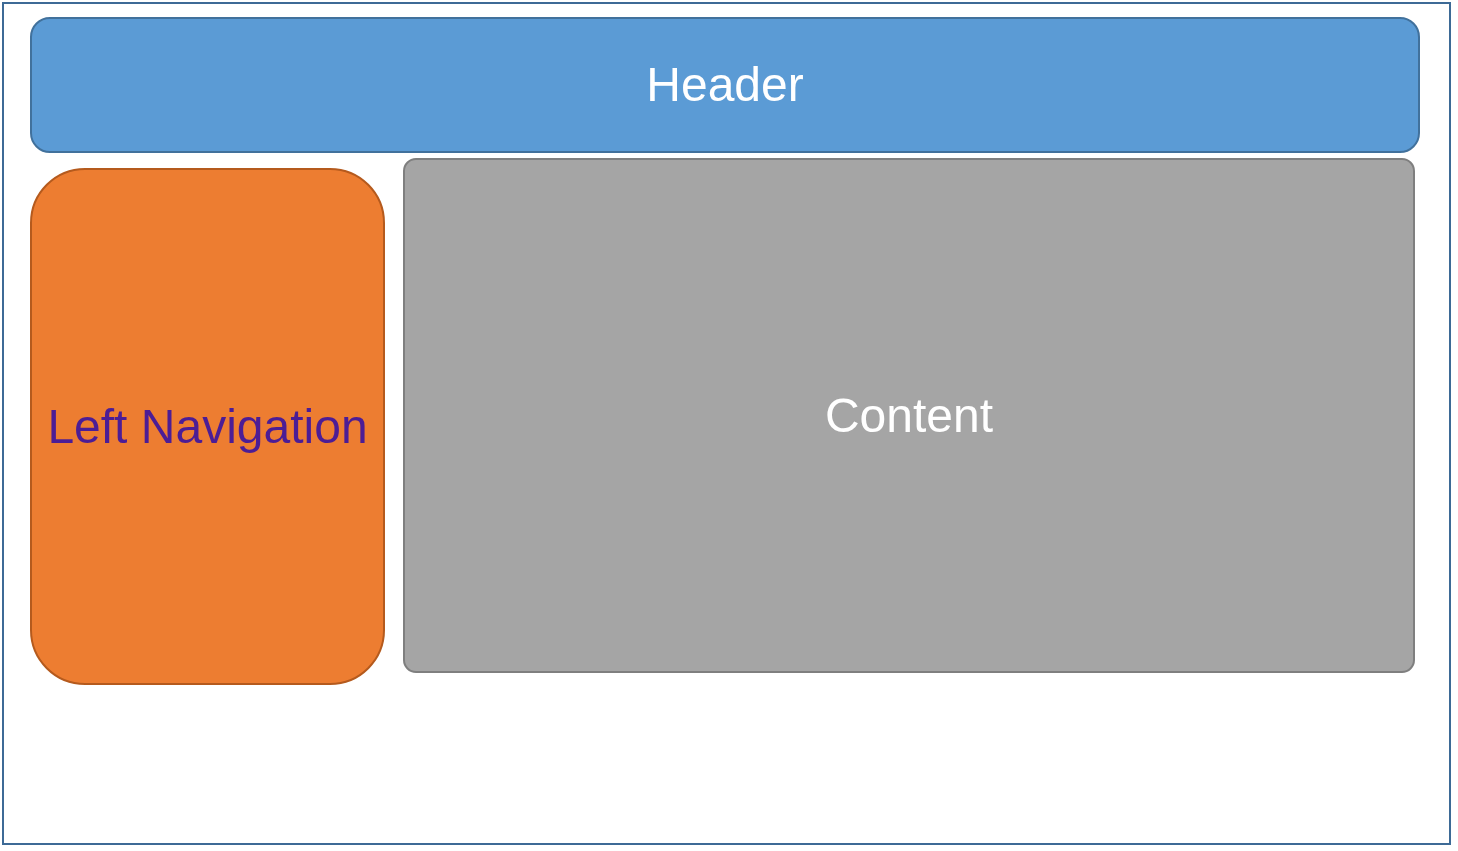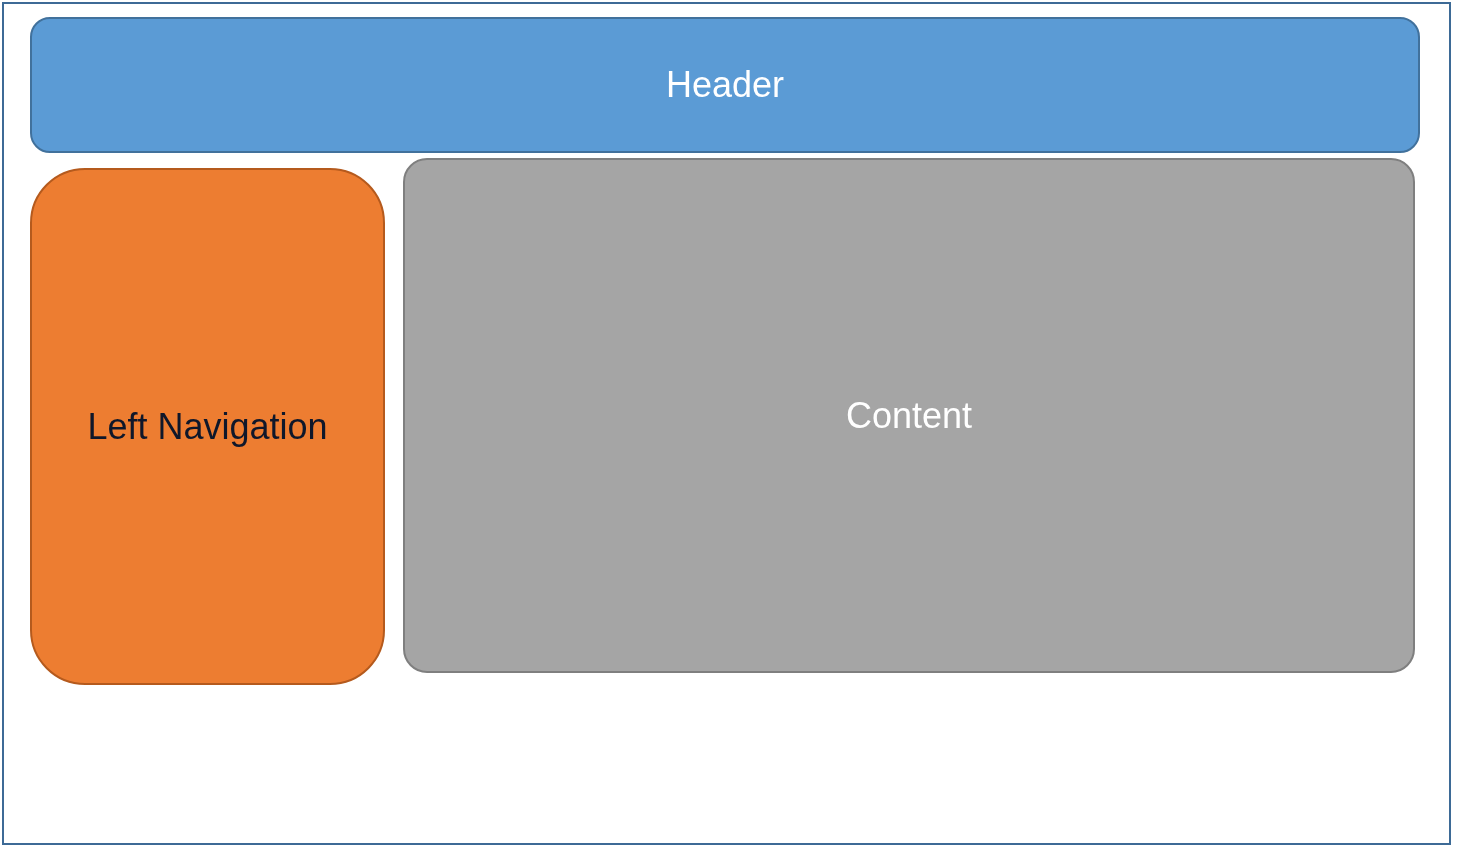--- a/index.html
+++ b/index.html
@@ -28,21 +28,21 @@
   .shape {
     position: absolute;
     box-sizing: border-box;
     border: 2px solid transparent;
     display: flex;
     align-items: center;
     justify-content: center;
   }
   .shape .label {
     color: #FFFFFF;
-    font-size: 36px;
+    font-size: 48px;
     font-weight: 400;
     line-height: 1;
     white-space: nowrap;
   }
   .header-region {
     left: 30px;
     top: 17px;
     width: 1390px;
     height: 136px;
     border-radius: 20px;
@@ -52,21 +52,21 @@
     top: 168px;
     width: 355px;
     height: 517px;
     border-radius: 55px;
   }
   .content-region {
     left: 403px;
     top: 158px;
     width: 1012px;
     height: 515px;
-    border-radius: 24px;
+    border-radius: 13px;
   }
   .footer-region {
     left: 33px;
     top: 696px;
     width: 1395px;
     height: 135px;
     border-radius: 16px;
   }
 </style>
 </head>
@@ -74,21 +74,21 @@
 
 <div class="stage">
 
   <div class="frame" style="border-color: rgb(61, 106, 150);"></div>
 
   <div class="shape header-region" style="background-color: rgb(91, 155, 213); border-color: rgb(65, 113, 156);">
     <span class="label" style="color: rgb(255, 255, 255);">Header</span>
   </div>
 
   <div class="shape left-nav-region" style="background-color: rgb(237, 125, 49); border-color: rgb(181, 90, 29);">
-    <span class="label" style="color: #0f172a;">Left Navigation</span>
+    <span class="label" style="color: #4c1d95;">Left Navigation</span>
   </div>
 
   <div class="shape content-region" style="background-color: rgb(165, 165, 165); border-color: rgb(127, 127, 127);">
     <span class="label" style="color: rgb(255, 255, 255);">Content</span>
   </div>
 
 
 </div>
 
 </body></html>

